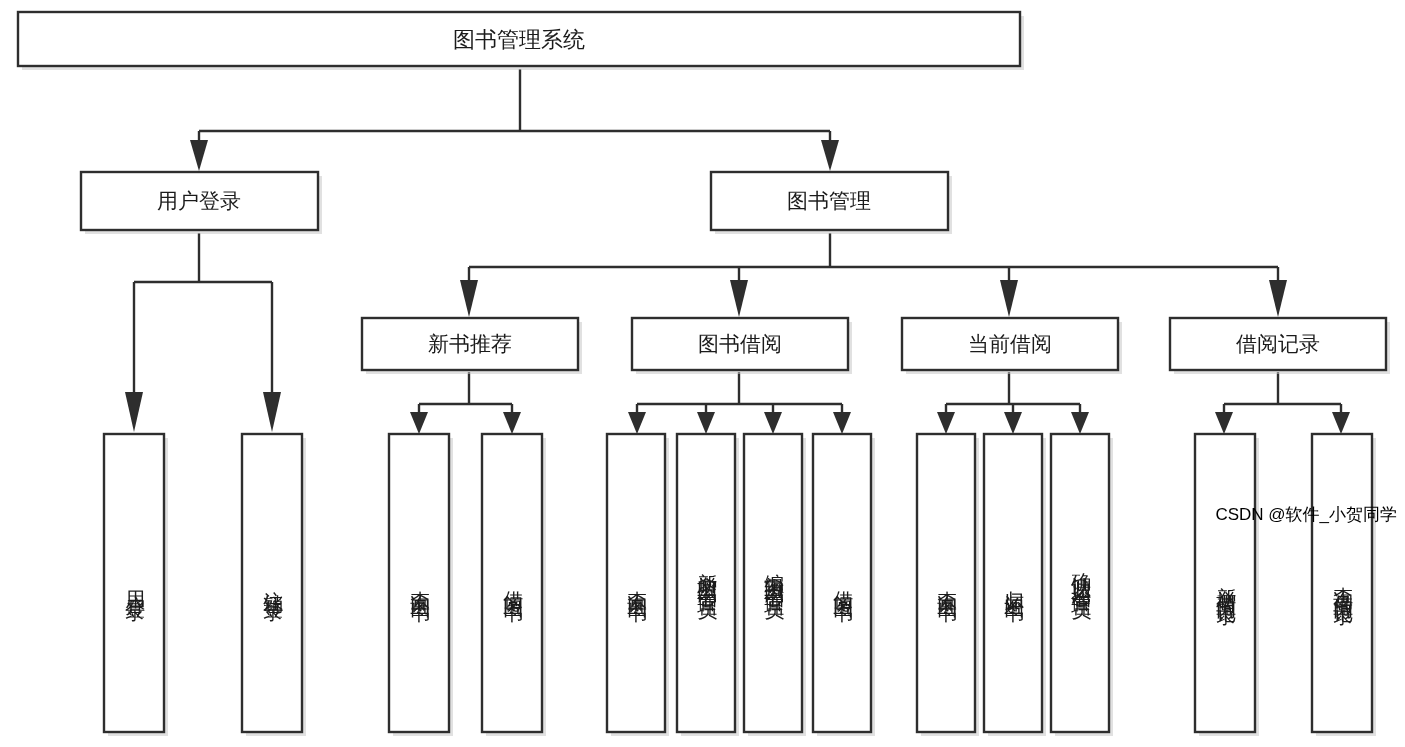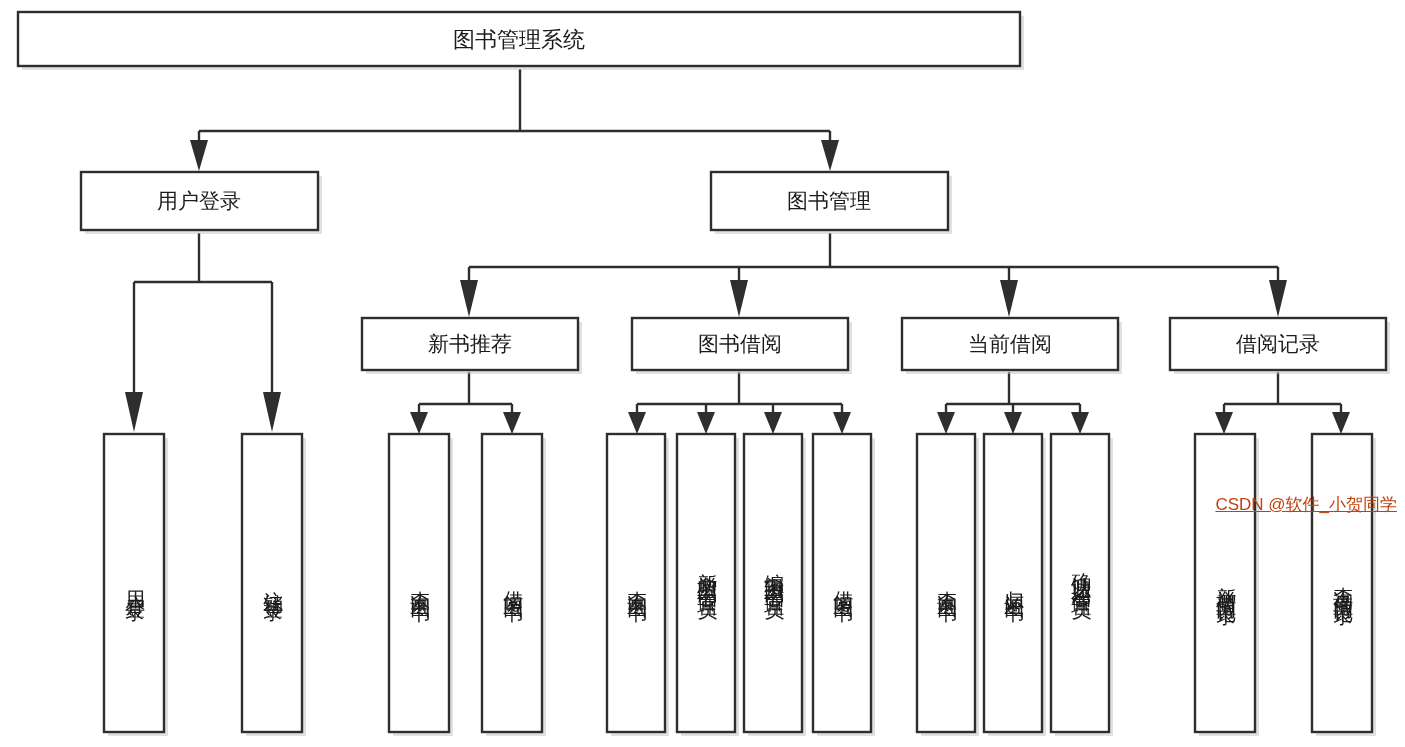--- a/index.html
+++ b/index.html
@@ -59,28 +59,27 @@
     writing-mode: vertical-rl;
     text-orientation: upright;
     letter-spacing: 4px;
   }
   .label-root {
     font-size: 22px;
   }
   .watermark {
     position: absolute;
     right: 8px;
-    bottom: 22px;
+    bottom: 12px;
     font-family: "Liberation Sans", "DejaVu Sans", sans-serif;
     font-size: 17px;
-    color: #c2410c;
+    color: #000000;
     white-space: nowrap;
     pointer-events: none;
     user-select: none;
-    text-decoration: underline;
   }
 </style>
 </head>
 <body>
 
 <div id="diagram-root">
 
   <svg class="diagram" viewBox="0 0 1405 747">
 
     <g>

